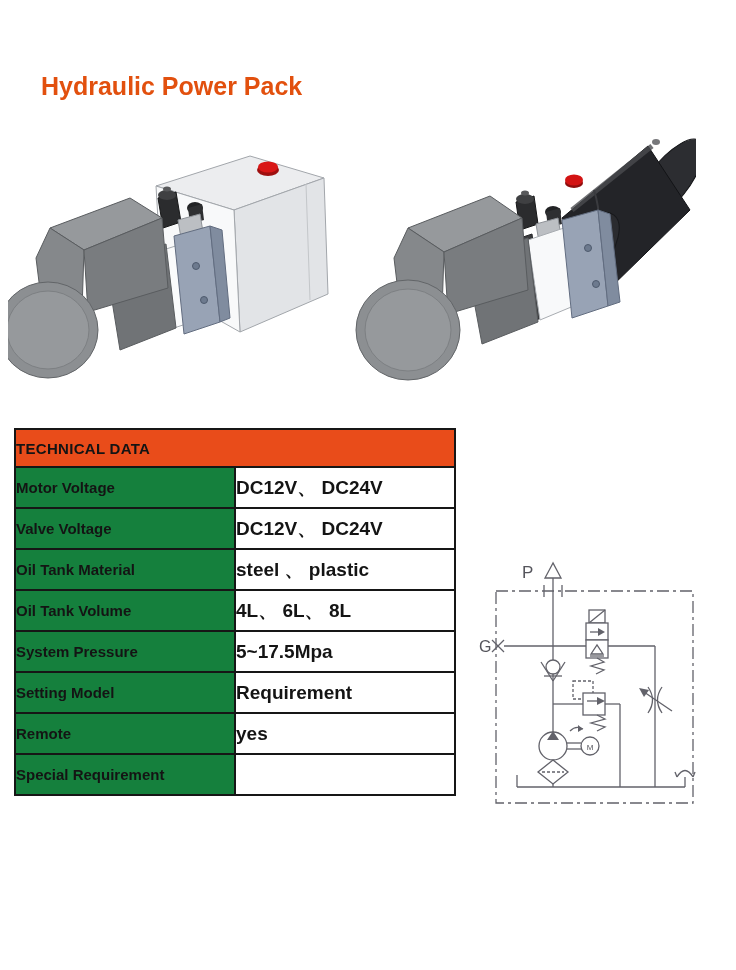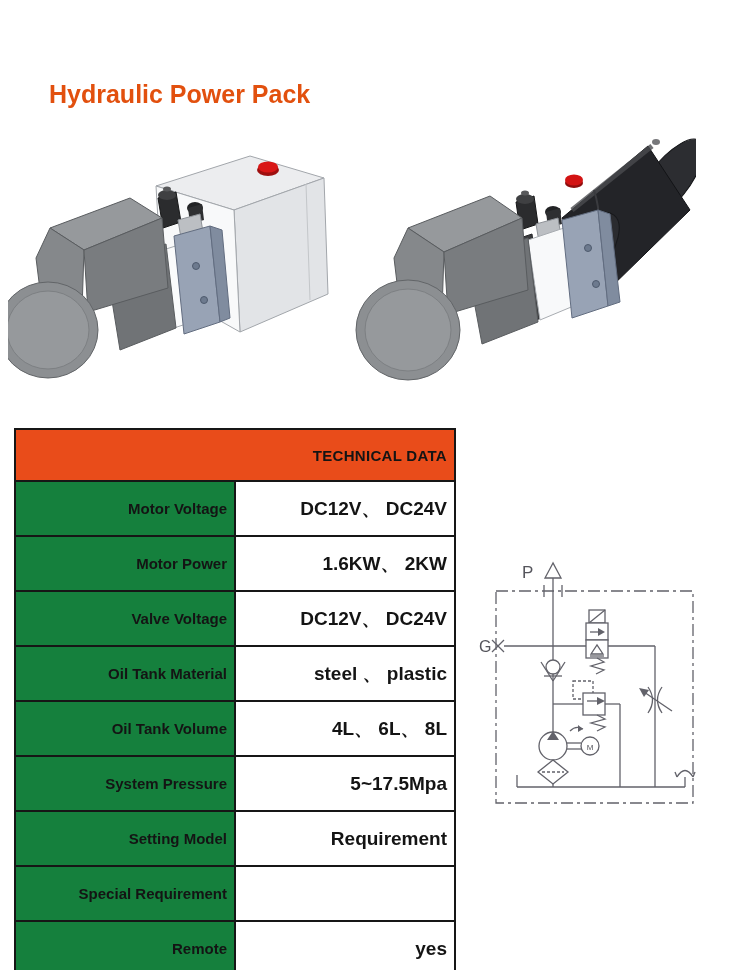--- a/index.html
+++ b/index.html
@@ -1,32 +1,32 @@
 <!DOCTYPE html>
 <html><head>
 <meta charset="utf-8">
 <style>
   html,body { margin:0; padding:0; }
   body {
     width:736px; height:970px; background:#ffffff; position:relative;
     font-family:"Liberation Sans", sans-serif; overflow:hidden;
   }
   .page-title {
-    position:absolute; left:33px; top:64px; margin:16px;
+    position:absolute; left:33px; top:64px; margin:8px;
     font-size:25px; font-weight:bold; color:#e2500e;
   }
   .product-img { position:absolute; }
   .product-img.left  { left:8px;  top:138px; }
   .product-img.right { left:350px; top:128px; }
 
   .table-wrap { position:absolute; left:14px; top:428px; width:442px; }
   table.tech { width:100%; border-collapse:collapse; table-layout:fixed; }
   table.tech th, table.tech td {
-    border:2px solid #161616; text-align:right; vertical-align:middle;
-    font-weight:bold; color:#141414; padding:7px;
+    border:2px solid #161616; text-align:left; vertical-align:middle;
+    font-weight:bold; color:#141414; padding:0;
   }
   table.tech th {
     height:36px; background:#e94c1a; font-size:15px; letter-spacing:.3px;
   }
   table.tech td.label-cell {
     width:194px; background:#15803d; font-size:15px; height:39px;
   }
   table.tech td.value-cell { background:#ffffff; font-size:19px; }
 
   .diagram { position:absolute; left:478px; top:550px; }
@@ -126,50 +126,46 @@
         <tr>
           <th colspan="2">TECHNICAL DATA</th>
         </tr>
       </thead>
       <tbody>
         <tr>
           <td class="label-cell">Motor Voltage</td>
           <td class="value-cell">DC12V、 DC24V</td>
         </tr>
         <tr>
-          <td class="label-cell">Motor Power</td>
-          <td class="value-cell">1.6KW、 2KW</td>
-        </tr>
-        <tr>
           <td class="label-cell">Valve Voltage</td>
           <td class="value-cell">DC12V、 DC24V</td>
         </tr>
         <tr>
           <td class="label-cell">Oil Tank Material</td>
           <td class="value-cell">steel 、 plastic</td>
         </tr>
         <tr>
           <td class="label-cell">Oil Tank Volume</td>
           <td class="value-cell">4L、 6L、 8L</td>
         </tr>
         <tr>
           <td class="label-cell">System Pressure</td>
           <td class="value-cell">5~17.5Mpa</td>
         </tr>
         <tr>
           <td class="label-cell">Setting Model</td>
           <td class="value-cell">Requirement</td>
         </tr>
         <tr>
+          <td class="label-cell">Remote</td>
+          <td class="value-cell">yes</td>
+        </tr>
+        <tr>
           <td class="label-cell">Special Requirement</td>
           <td class="value-cell"></td>
-        </tr>
-        <tr>
-          <td class="label-cell">Remote</td>
-          <td class="value-cell">yes</td>
         </tr>
       </tbody>
     </table>
   </div>
 
   <svg class="diagram" width="235" height="278" viewBox="0 0 235 278" role="img" fill="none" stroke="#62626a" stroke-width="1.3">
 
     <rect x="18" y="41" width="197" height="212" stroke-dasharray="12 4 3 4"></rect>
 
     <text x="44" y="28" font-size="17" stroke="none">P</text>

